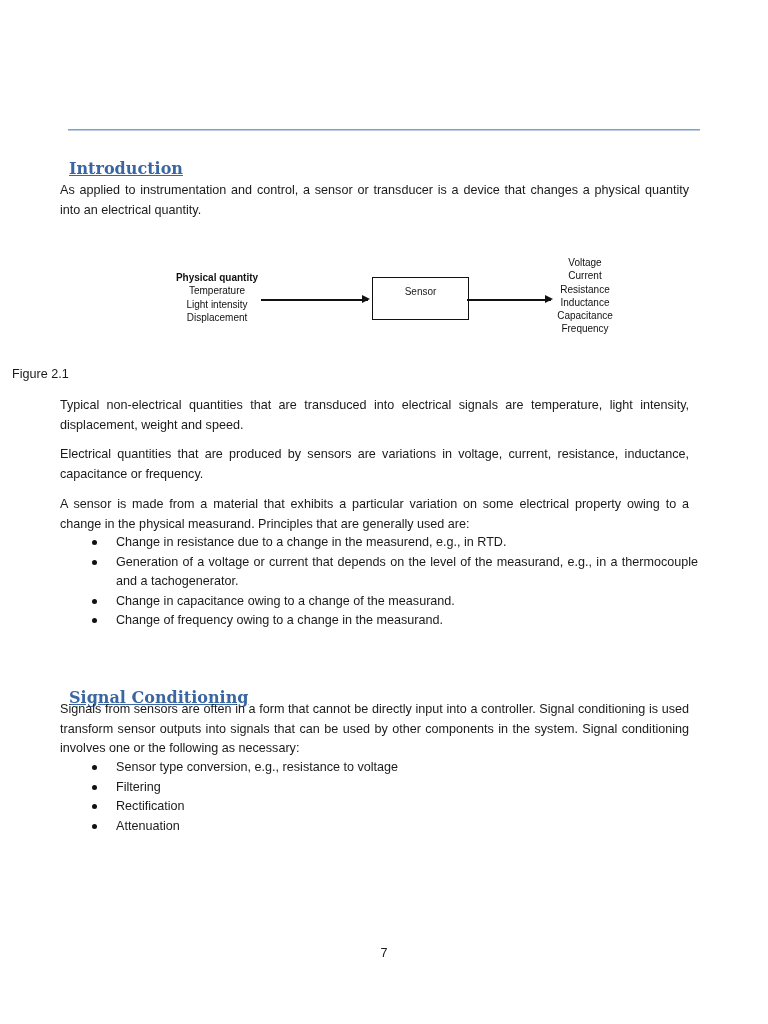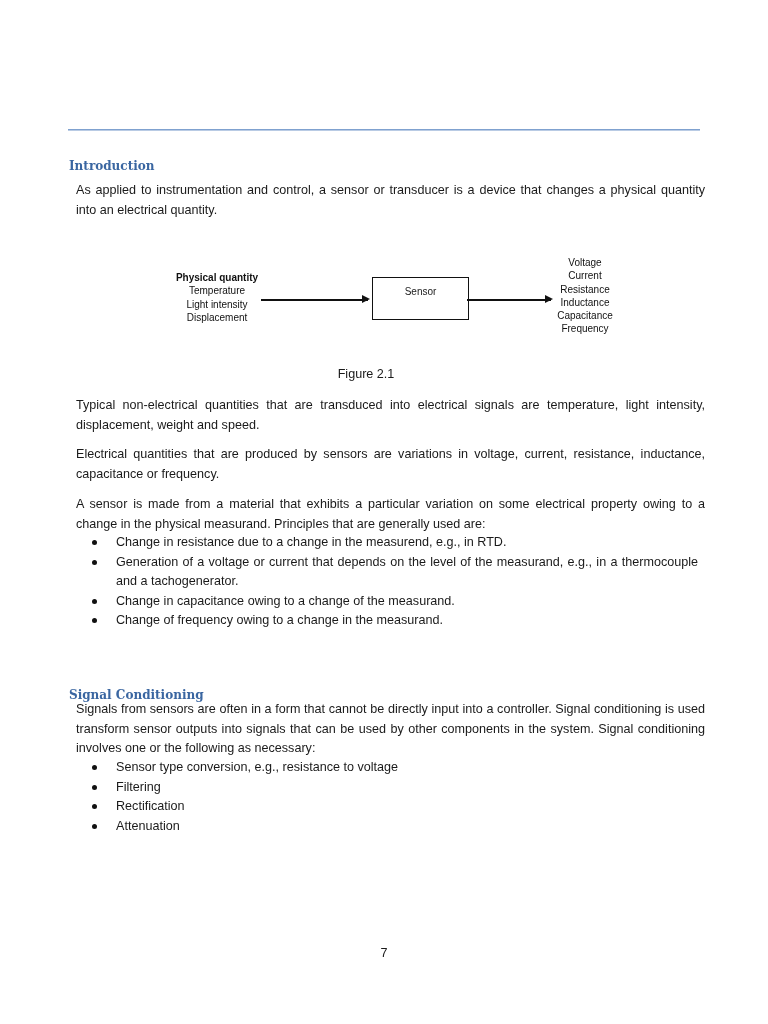--- a/index.html
+++ b/index.html
@@ -1,31 +1,31 @@
 <!DOCTYPE html>
 <html><head>
 <meta charset="utf-8">
 <style>
   html, body { margin: 0; padding: 0; background: #ffffff; }
   body { width: 768px; height: 1024px; position: relative; overflow: hidden; font-family: "Liberation Sans", "DejaVu Sans", sans-serif; color: #1a1a1a; }
   .page { position: absolute; left: 0; top: 0; width: 768px; height: 1024px; }
   .title { position: absolute; left: 68px; width: 632px; top: 86px; text-align: center; font-family: "DejaVu Serif", "Liberation Serif", serif; font-size: 30px; color: #1f3a64; letter-spacing: 0.2px; }
   .title-rule { position: absolute; left: 68px; width: 632px; top: 129px; height: 1px; background: #7fa1cf; border-bottom: 1px solid #b9cbe4; }
-  .h2 { position: absolute; left: 69px; font-family: "DejaVu Serif", "Liberation Serif", serif; font-weight: bold; font-size: 12px; color: #3a66a1; }
-  .para { position: absolute; left: 76px; width: 629px; font-size: 12.6px; line-height: 19.5px; text-align: justify; }
+  .h2 { position: absolute; left: 69px; font-family: "DejaVu Serif", "Liberation Serif", serif; font-weight: bold; font-size: 16px; color: #3a66a1; text-decoration: underline; }
+  .para { position: absolute; left: 60px; width: 629px; font-size: 12.6px; line-height: 19.5px; text-align: justify; }
   ul.bullets { position: absolute; left: 69px; width: 629px; margin: 0; padding: 0; list-style: none; font-size: 12.6px; line-height: 19.5px; }
   ul.bullets li { position: relative; padding-left: 47px; text-align: justify; }
   ul.bullets li .dot { position: absolute; left: 23px; top: 7px; width: 5px; height: 5px; border-radius: 50%; background: #111; }
   .fig { position: absolute; left: 0; top: 0; width: 768px; }
   .fig-text { position: absolute; font-size: 10px; line-height: 13.3px; text-align: center; color: #111; }
   .sensor-box { position: absolute; left: 372px; top: 277px; width: 97px; height: 43px; border: 1.5px solid #111; box-sizing: border-box; }
   .sensor-label { position: absolute; left: 0; right: 0; top: 8px; text-align: center; font-size: 10px; }
   .arrow { position: absolute; height: 1.5px; background: #111; }
   .arrow .head { position: absolute; right: -2px; top: -4px; width: 0; height: 0; border-left: 8px solid #111; border-top: 4.5px solid transparent; border-bottom: 4.5px solid transparent; }
-  .caption { position: absolute; left: 4px; width: 724px; top: 367px; text-align: center; font-size: 12.6px; }
+  .caption { position: absolute; left: 12px; width: 724px; top: 367px; font-size: 12.6px; }
   .page-number { position: absolute; left: 0; width: 768px; top: 946px; text-align: center; font-size: 12.6px; }
 </style>
 </head>
 <body>
 
 <div class="page">
 
   <div class="title-rule"></div>
 
   <div class="h2" style="top:159px;">Introduction</div>

